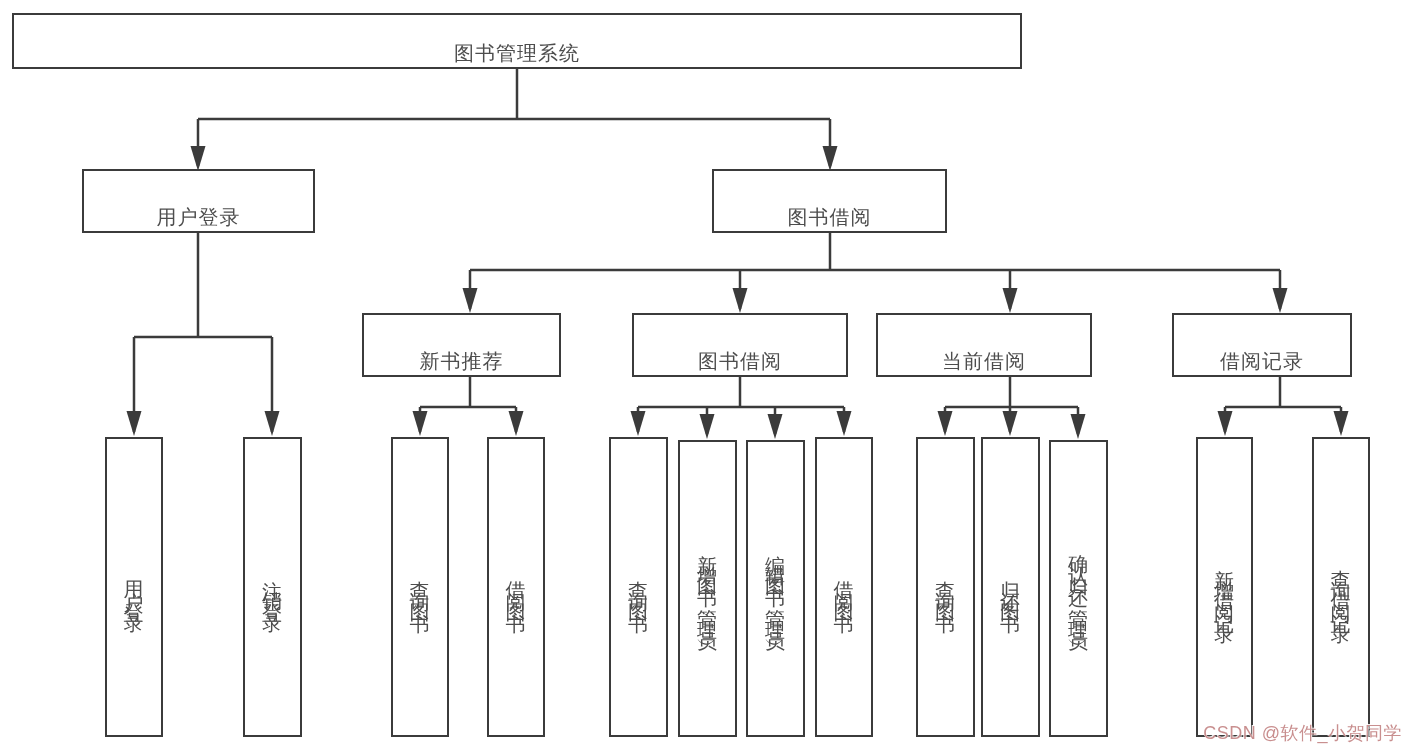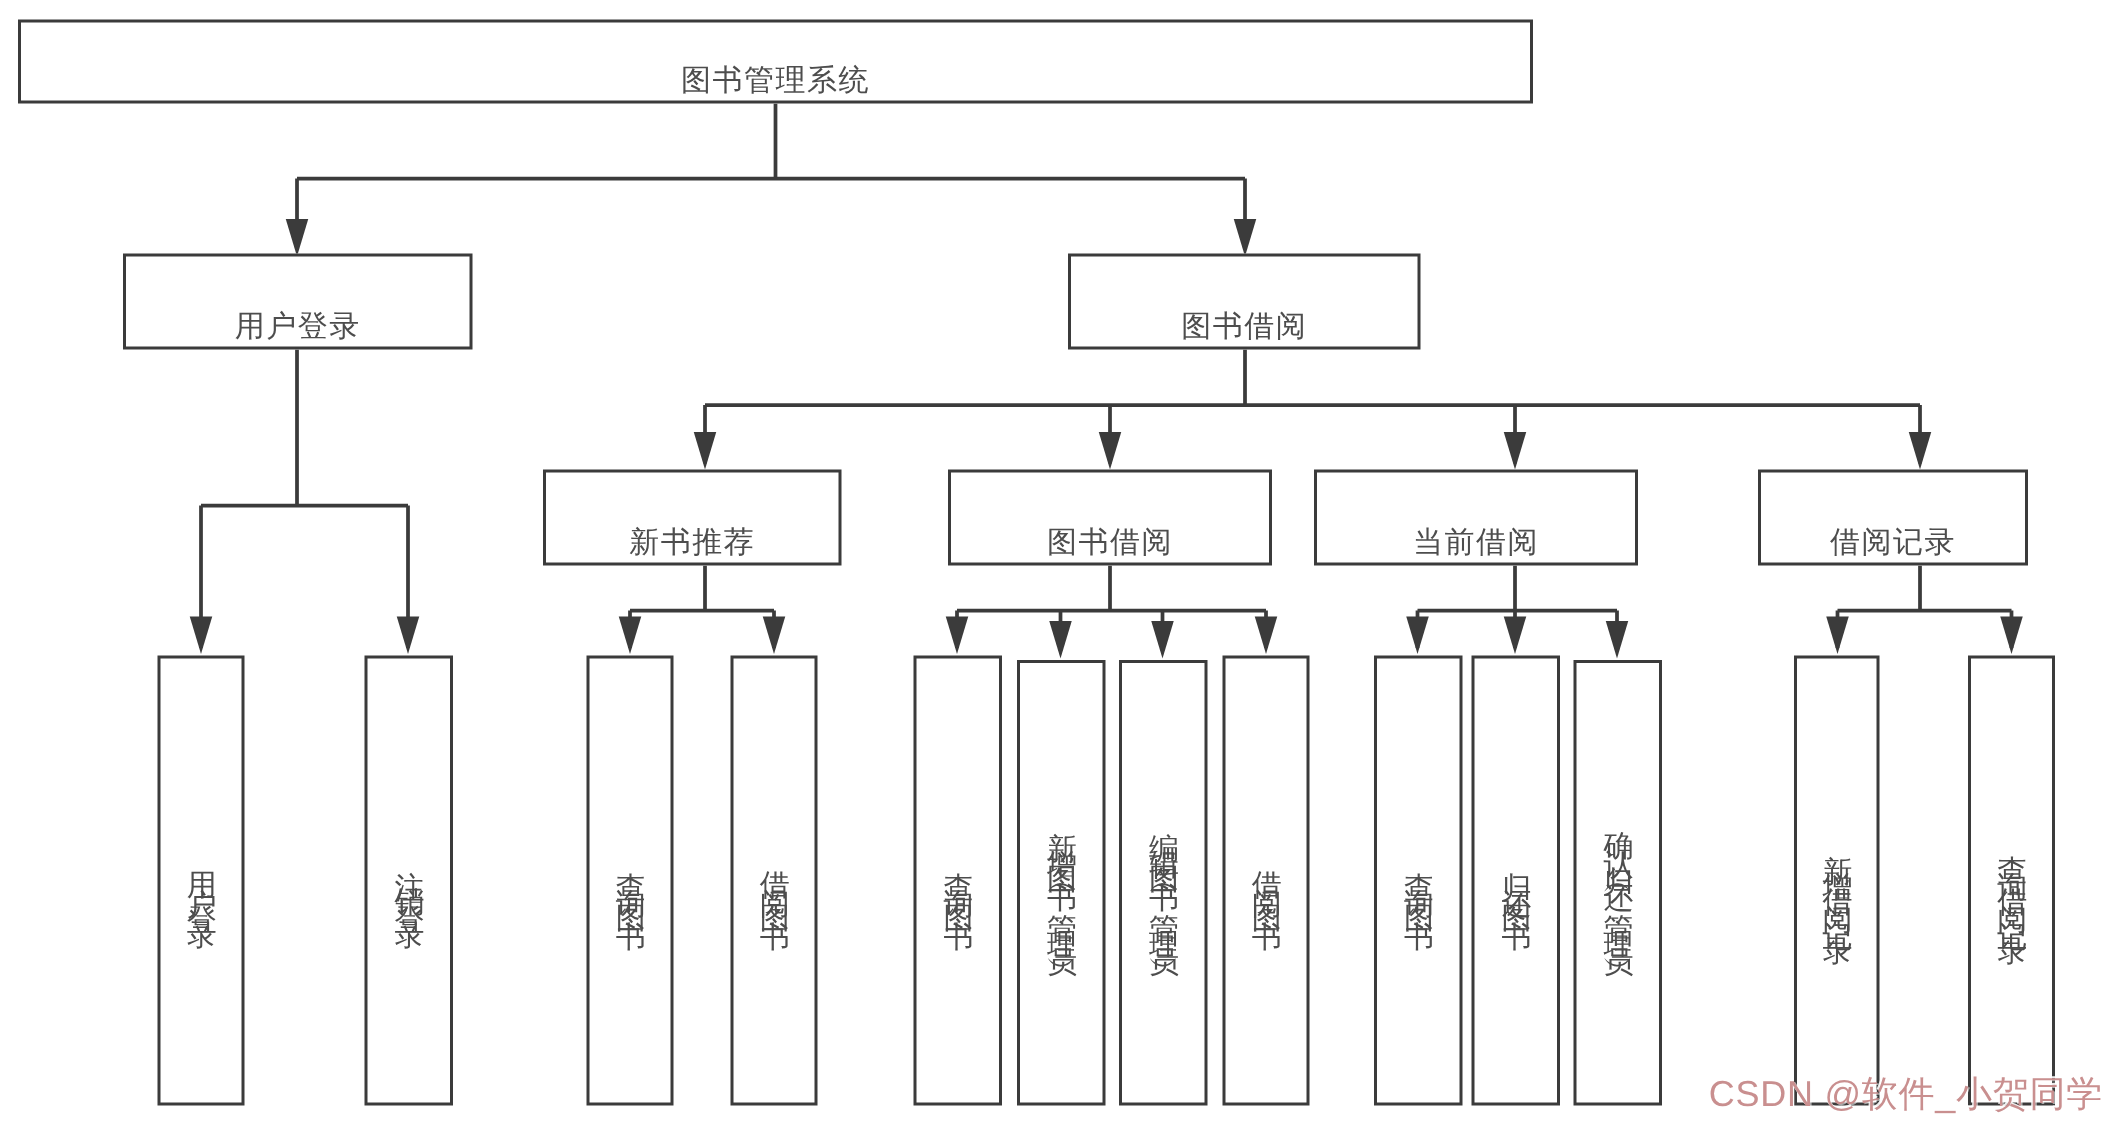--- a/index.html
+++ b/index.html
@@ -45,21 +45,21 @@
     text-orientation: mixed;
     font-size: 20px;
     letter-spacing: 11px;
     line-height: 1;
     white-space: nowrap;
   }
   .watermark {
     position: absolute;
     right: 3px;
     bottom: 2px;
-    font-size: 24px;
+    font-size: 18px;
     color: #c98f8f;
     text-shadow: -1px -1px 0 rgba(255,255,255,0.9), 1px 1px 0 rgba(255,255,255,0.55);
     letter-spacing: 0.5px;
     white-space: nowrap;
   }
 </style>
 </head>
 <body>
 
 <div class="canvas">

